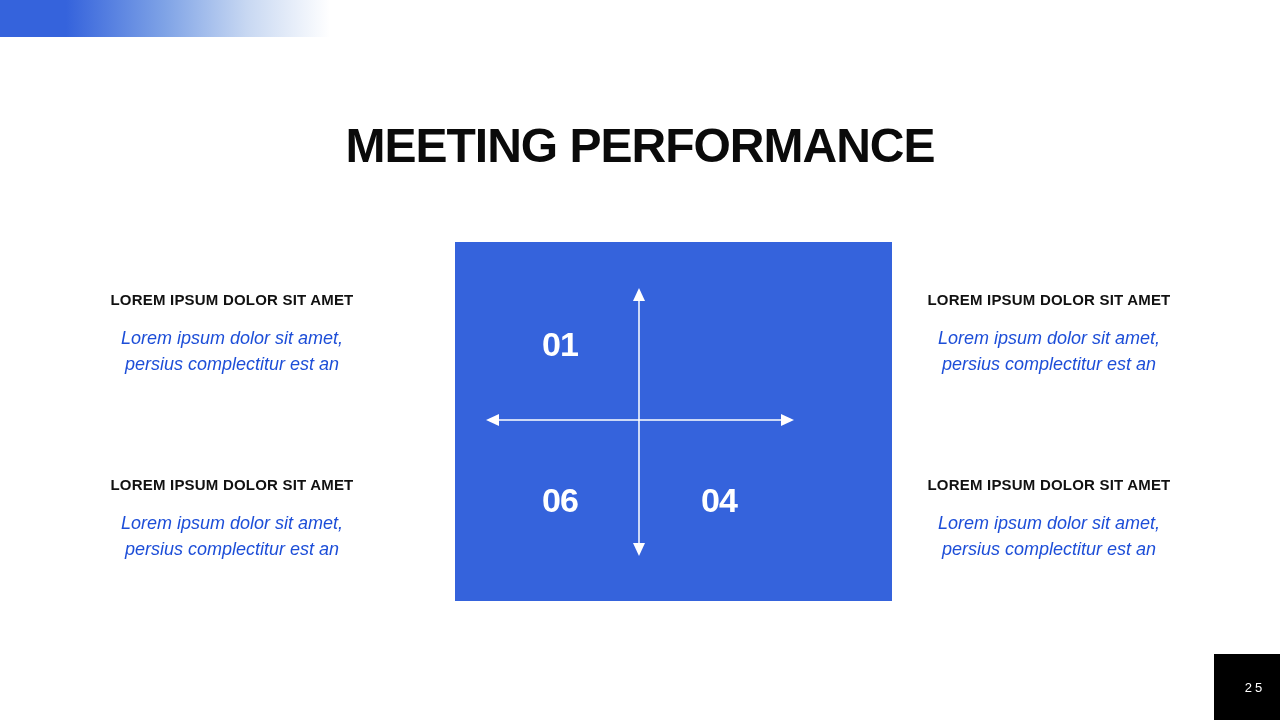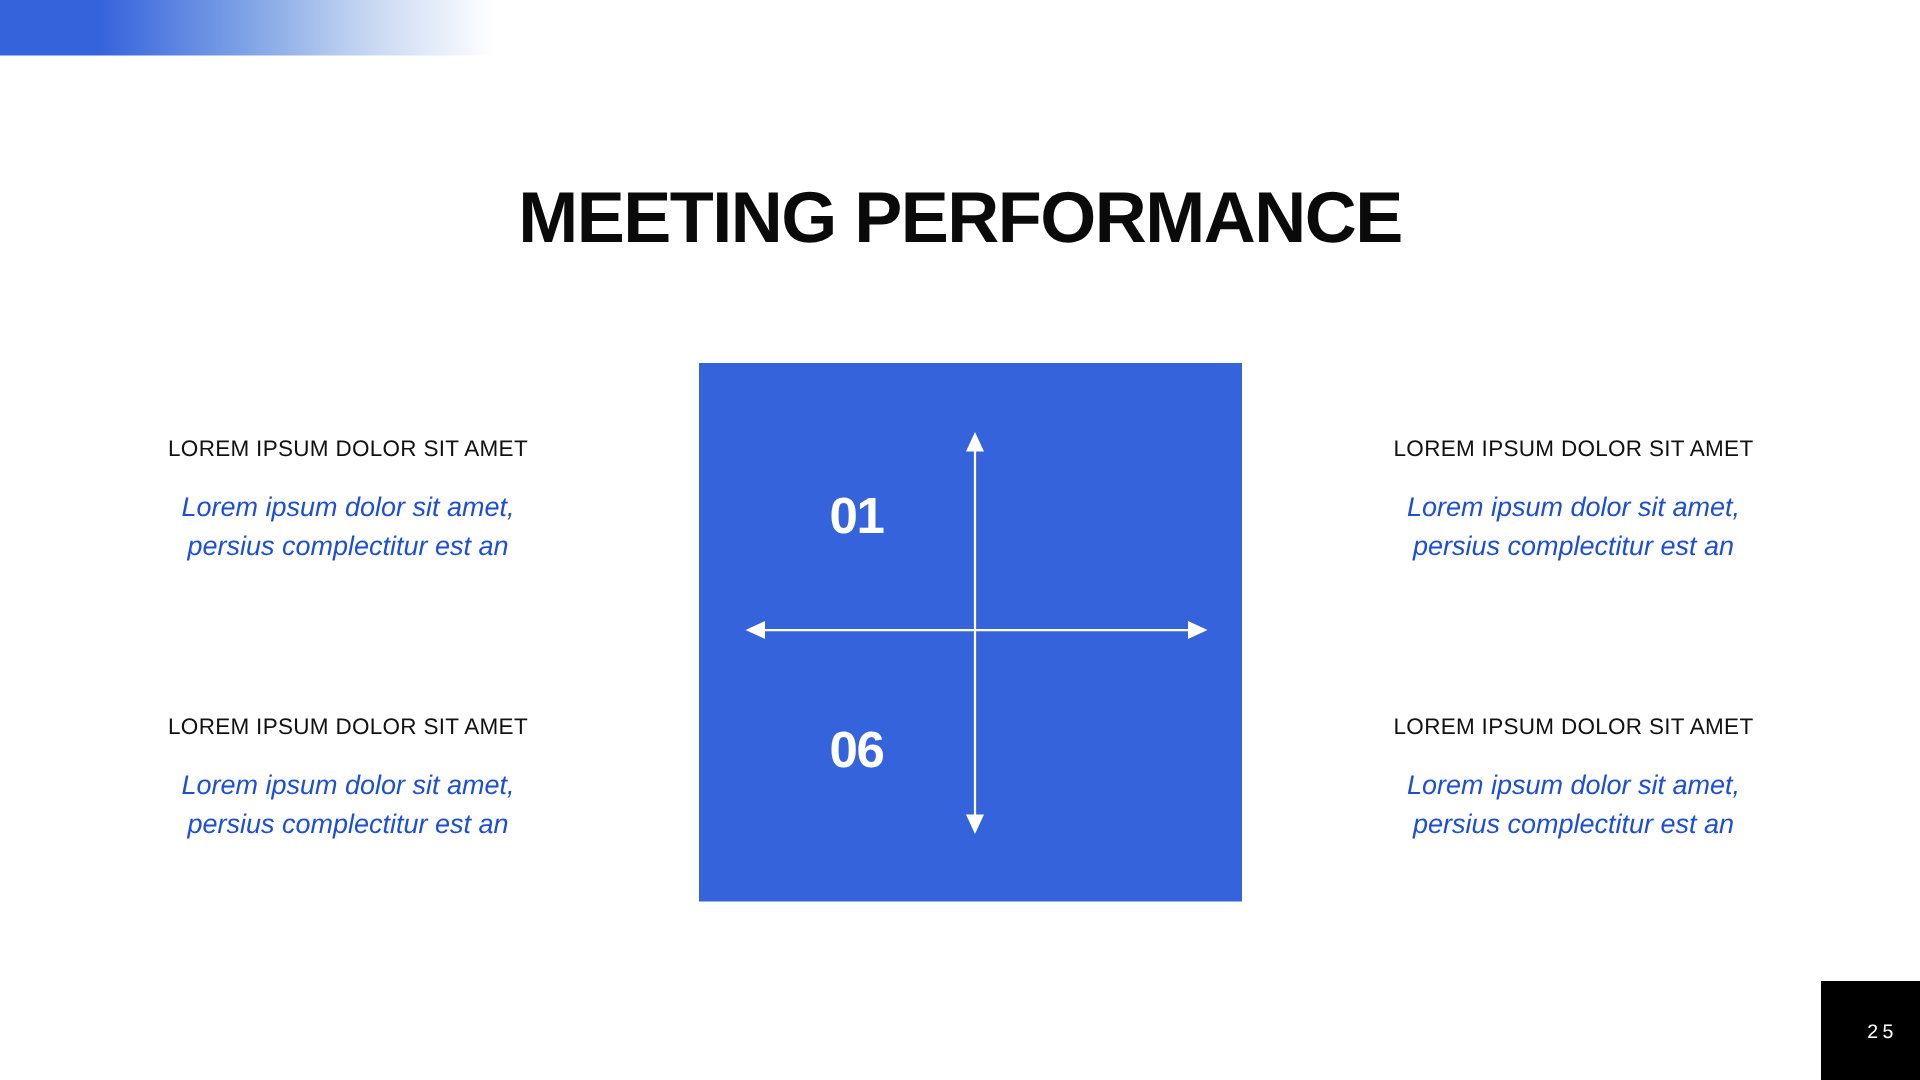--- a/index.html
+++ b/index.html
@@ -9,33 +9,33 @@
     }
     .top-bar {
       position: absolute; left: 0; top: 0; width: 330px; height: 37px;
       background: linear-gradient(to right, #3563dc 0%, #3563dc 20%, #7fa3e6 50%, #c8d8f2 75%, #ffffff 100%);
     }
     .title {
       position: absolute; left: 0; top: 118px; width: 1280px; text-align: center;
       font-size: 48px; font-weight: bold; letter-spacing: -1px; color: #0a0a0a;
     }
     .matrix {
-      position: absolute; left: 466px; top: 242px; width: 362px; height: 359px;
+      position: absolute; left: 455px; top: 242px; width: 437px; height: 359px;
       background: #3563dc;
     }
     .matrix svg { position: absolute; left: 0; top: 0; }
     .quad-num {
       position: absolute; color: #ffffff; font-size: 34px; font-weight: bold;
       width: 100px; text-align: center; letter-spacing: -1px;
     }
     .block {
       position: absolute; width: 300px; text-align: center;
     }
     .block-head {
-      font-size: 15px; font-weight: normal; color: #111; letter-spacing: 0.2px;
+      font-size: 15px; font-weight: bold; color: #111; letter-spacing: 0.2px;
     }
     .block-body {
       margin-top: 17px; font-size: 18px; font-style: italic; color: #1d4ed8;
       line-height: 26px;
     }
     .page-box {
       position: absolute; left: 1214px; top: 654px; width: 82px; height: 66px;
       background: #000000; color: #fff; font-size: 13px; letter-spacing: 3px;
       display: flex; align-items: center; justify-content: center;
     }
@@ -83,17 +83,18 @@
   <svg width="370" height="359" viewBox="0 0 370 359">
     <line x1="184" y1="58" x2="184" y2="302" stroke="#fff" stroke-width="1.5"></line>
     <polygon points="184,46 178,59 190,59" fill="#fff"></polygon>
     <polygon points="184,314 178,301 190,301" fill="#fff"></polygon>
     <line x1="44" y1="178" x2="326" y2="178" stroke="#fff" stroke-width="1.5"></line>
     <polygon points="31,178 44,172 44,184" fill="#fff"></polygon>
     <polygon points="339,178 326,172 326,184" fill="#fff"></polygon>
   </svg>
   <div class="quad-num" style="left:55px; top:83px;">01</div>
   <div class="quad-num" style="left:55px; top:239px;">06</div>
+  <div class="quad-num" style="left:214px; top:239px;">04</div>
 </div>
 
 <div class="page-box">
   <span>25</span>
 </div>
 
 </body></html>

